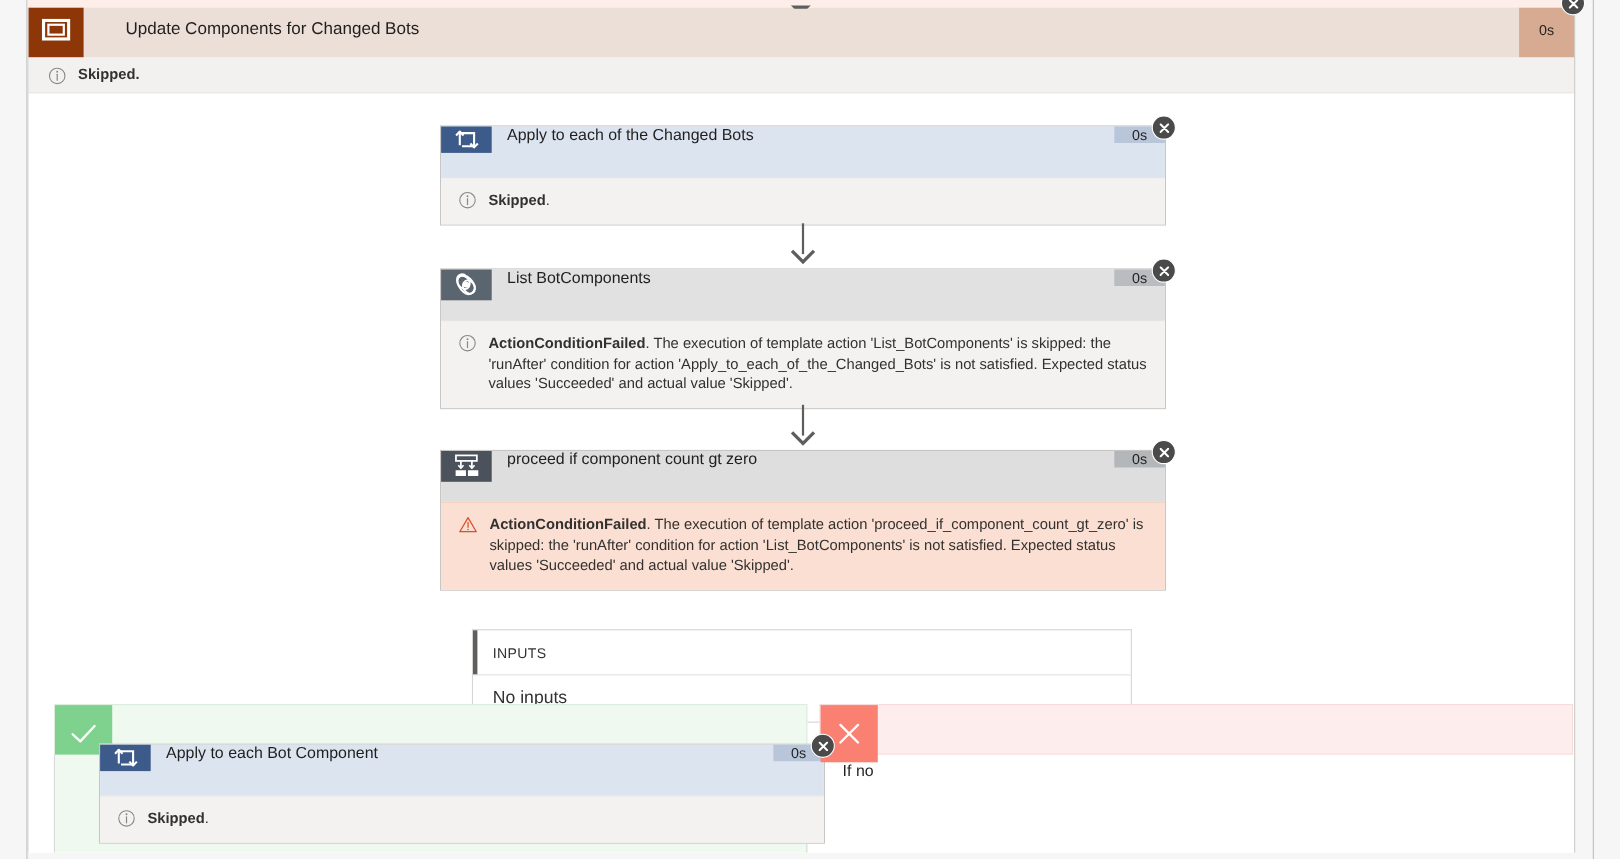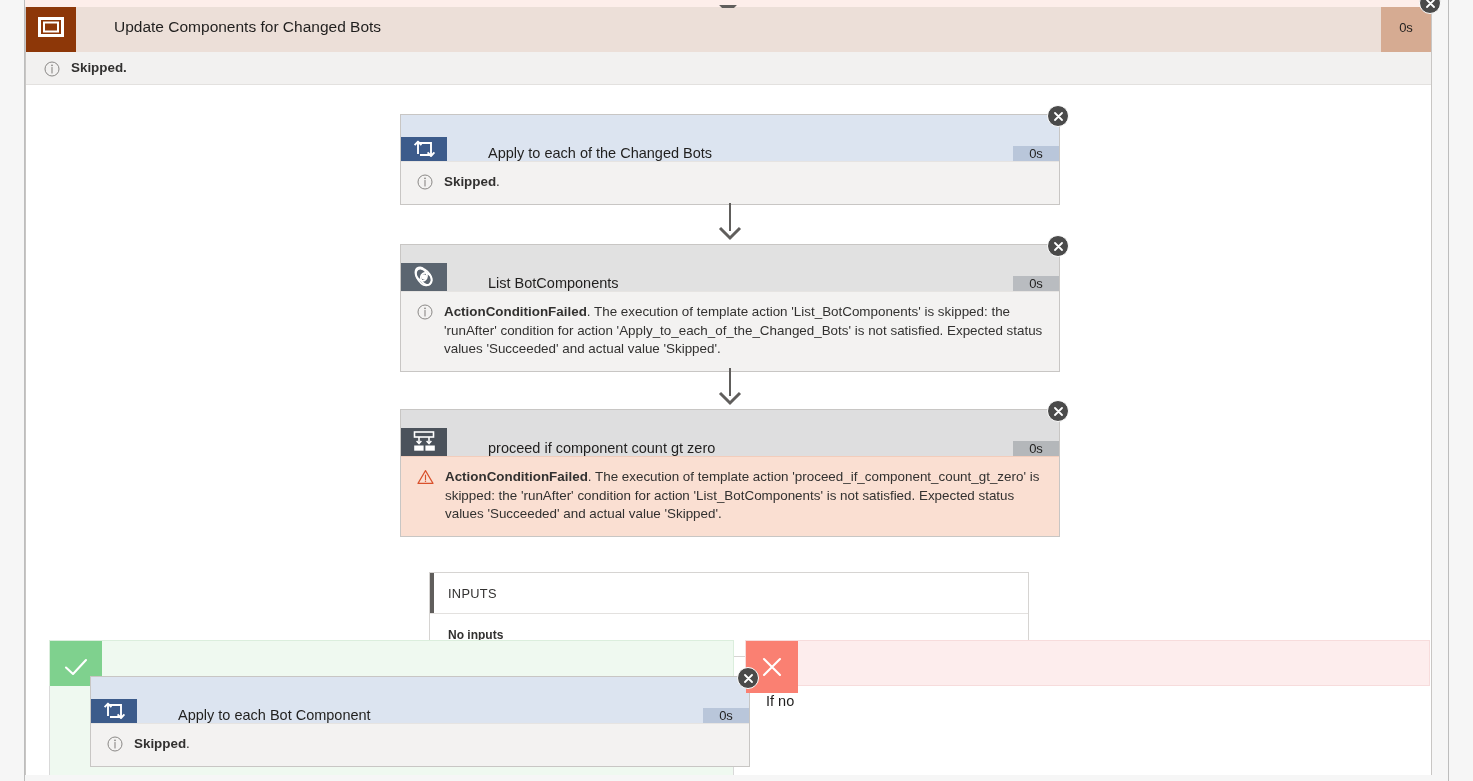--- a/index.html
+++ b/index.html
@@ -99,23 +99,22 @@
 
   
   .card {
     position: absolute;
     box-sizing: border-box;
     border: 1px solid #c8c6c4;
     background: #ffffff;
   }
   .card-header {
     display: flex;
-    align-items: flex-end;
+    align-items: flex-start;
     height: 46px;
-    gap: 27px;
   }
   .card-icon {
     width: 46px;
     flex: 0 0 46px;
     display: flex;
     align-items: center;
     justify-content: center;
   }
   .card-title {
     flex: 1 1 auto;
@@ -241,23 +240,22 @@
     padding-left: 18px;
     font-size: 12.8px;
     letter-spacing: .3px;
     color: #323130;
   }
   #inputs-body {
     height: 42px;
     display: flex;
     align-items: center;
     padding-left: 18px;
-    font-size: 12px;
+    font-size: 16px;
     color: #323130;
-    font-weight: bold;
   }
 
   
   .branch {
     position: absolute;
     box-sizing: border-box;
     height: 46px;
     display: flex;
     align-items: stretch;
     border: 1px solid #d9d9d9;

